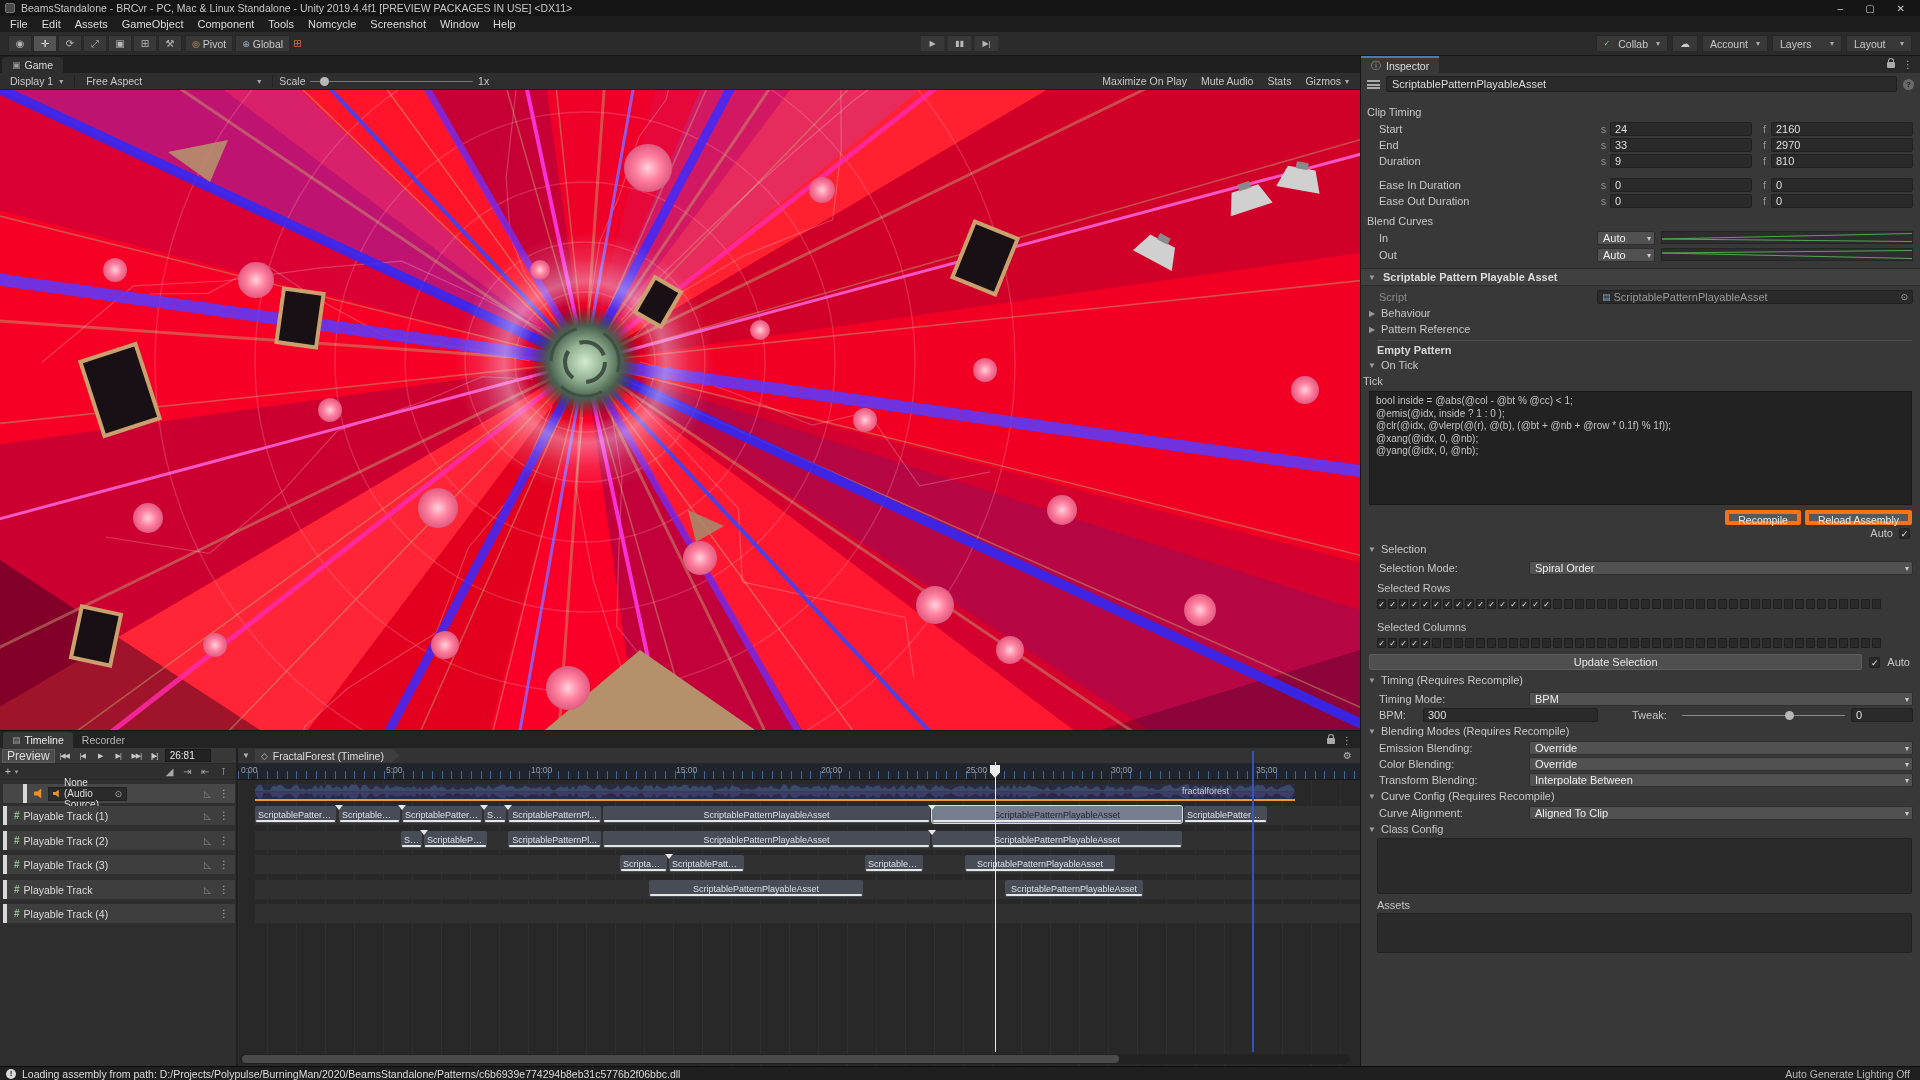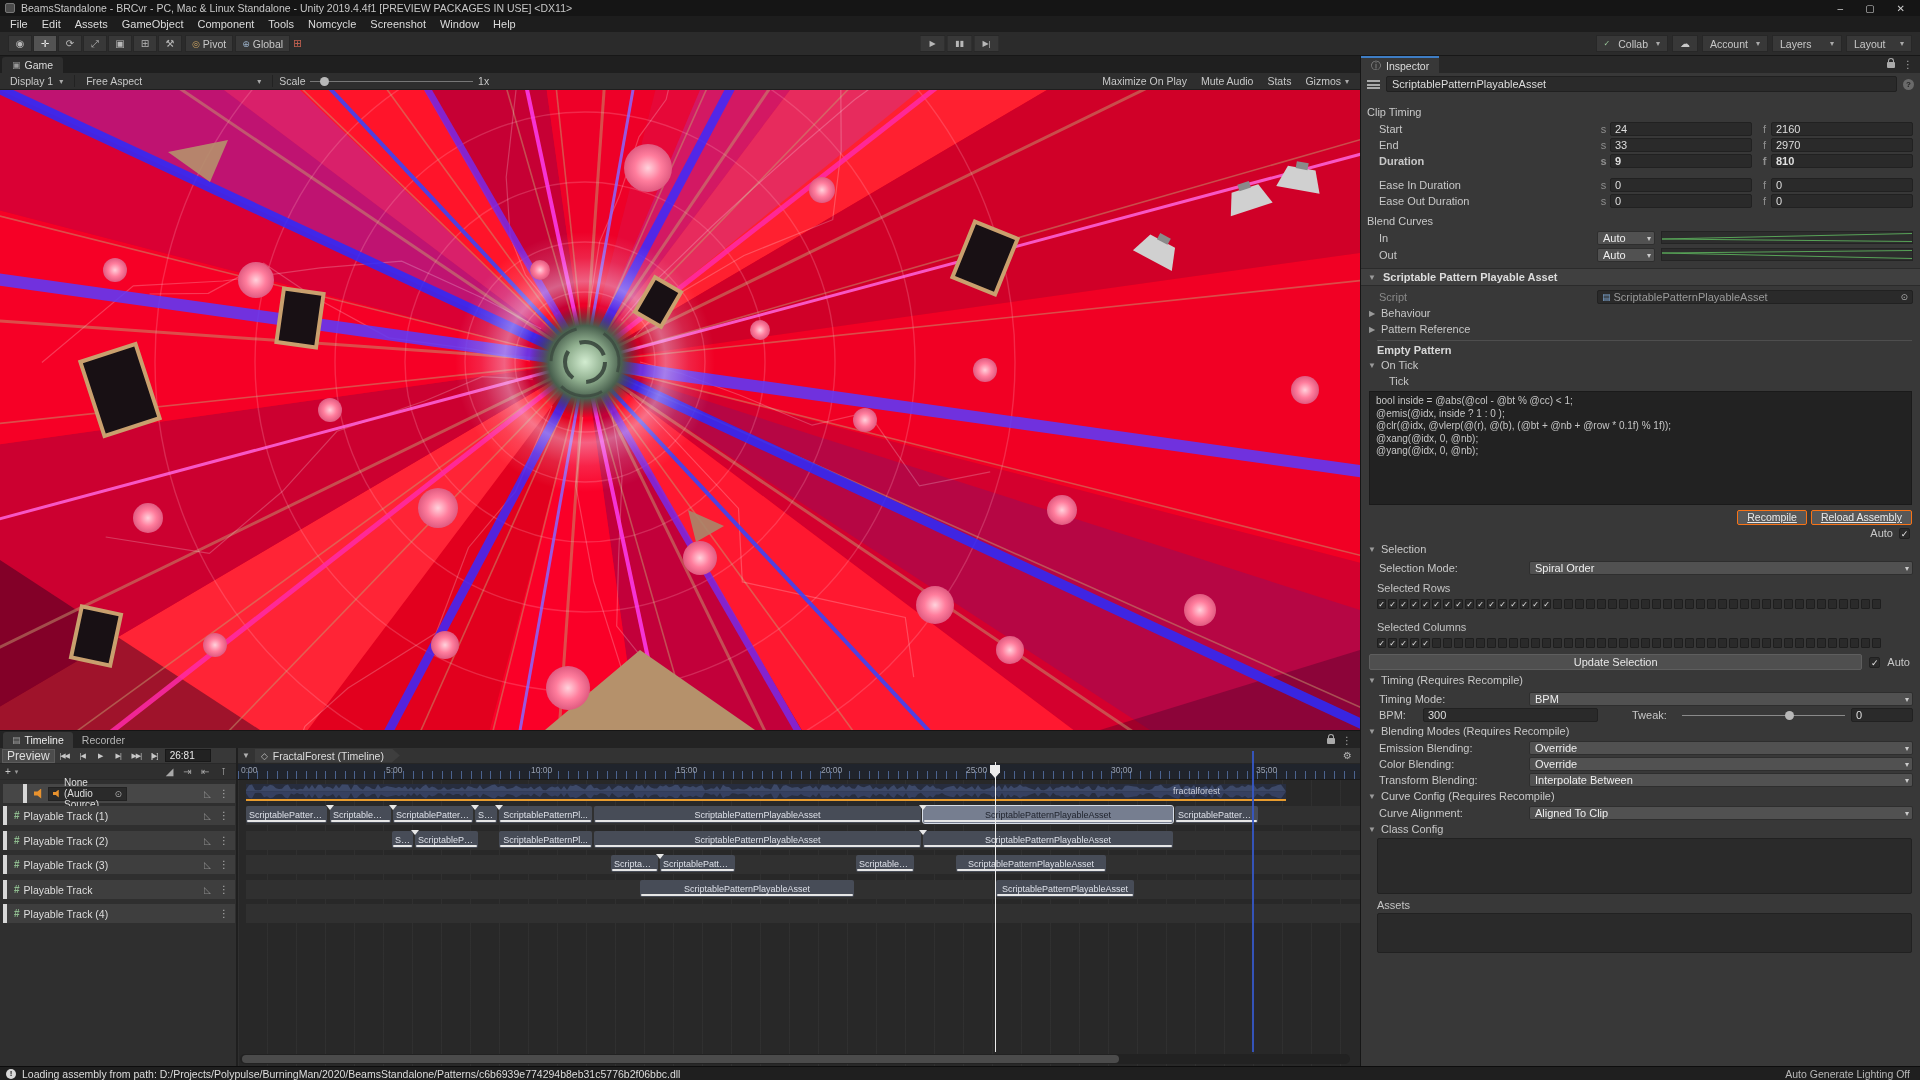--- a/index.html
+++ b/index.html
@@ -80,21 +80,21 @@
 .tl-bcrow{height:16px;background:#333;display:flex;align-items:center;gap:5px;padding:0 4px;border-bottom:1px solid #262626;flex:0 0 16px;}
 .bc-caret{color:#b0b0b0;font-size:8px;}
 .breadcrumb{height:14px;background:#3e3e3e;color:#ddd;font-size:10.5px;display:flex;align-items:center;gap:5px;padding:0 16px 0 6px;clip-path:polygon(0 0,calc(100% - 8px) 0,100% 50%,calc(100% - 8px) 100%,0 100%);}
 .bc-ic{color:#bbb;font-size:9px;}
 .gear{margin-left:auto;color:#b5b5b5;font-size:10px;padding-right:4px;}
 .ruler{height:16px;background:#20242c;position:relative;border-bottom:1px solid #191919;flex:0 0 16px;}
 .ruler-ticks{position:absolute;left:0;width:1122px;bottom:0;height:8px;background:repeating-linear-gradient(90deg,#4b6390 0 1px,rgba(0,0,0,0) 1px 9.7px);}
 .ruler-label{position:absolute;top:1px;font-size:8.5px;color:#98a0b0;}
 .ph-marker{position:absolute;left:752px;top:1px;width:10px;height:13px;background:#ececec;clip-path:polygon(0 0,100% 0,100% 55%,50% 100%,0 55%);z-index:6;}
 .lanes{flex:1;position:relative;background-image:repeating-linear-gradient(90deg,rgba(255,255,255,.035) 0 1px,rgba(0,0,0,0) 1px 29px);}
-.lane{position:absolute;left:8px;width:1122px;height:19px;background:#303030;text-decoration:underline;}
+.lane{position:absolute;left:17px;width:1122px;height:19px;background:#303030;text-decoration:underline;}
 .lane.audio-lane{width:1040px;height:17px;background:#272d3e;border-bottom:2px solid #e89c2e;}
 .wave-label{position:absolute;right:66px;top:2px;font-size:9px;color:#c8ccd8;}
 .clip{position:absolute;top:0;height:17px;background:#474c57;border-radius:2px;overflow:hidden;display:flex;align-items:center;justify-content:center;}
 .clip::after{content:'';position:absolute;left:1px;right:1px;bottom:1px;height:2px;background:#e6e6e6;border-radius:1px;}
 .clip.sel{background:#767e90;outline:1px solid #d8dee8;}
 .clip-label{font-size:9px;color:#dde0e8;padding:0 3px;white-space:nowrap;overflow:hidden;text-overflow:ellipsis;}
 .sel .clip-label{color:#20242e;}
 .blend-marker{position:absolute;width:0;height:0;border-left:4px solid transparent;border-right:4px solid transparent;border-top:5px solid #e8e8e8;top:-1px;z-index:4;}
 .playhead{position:absolute;left:757px;top:14px;bottom:14px;width:1px;background:#ececec;z-index:5;}
 .endline{position:absolute;left:1014px;top:3px;bottom:14px;width:2px;background:#3558c8;opacity:.9;z-index:4;}
@@ -125,21 +125,21 @@
 .dropdown.sm{flex:0 0 58px;}
 .curve-strip{flex:1;height:13px;background:#2d2d2d;border:1px solid #242424;margin-left:6px;}
 .asset-header{height:18px;background:#404040;border-top:1px solid #2b2b2b;border-bottom:1px solid #2b2b2b;font-weight:bold;color:#ddd;display:flex;align-items:center;gap:6px;padding:0 6px;margin:5px 0 2px 0;}
 .script-label{width:228px;padding-left:10px;color:#8a8a8a;flex:0 0 228px;}
 .script-field{flex:1;background:#2a2a2a;border:1px solid #212121;border-radius:2px;height:14px;line-height:12px;padding:0 4px;color:#9a9a9a;display:flex;align-items:center;gap:3px;}
 .script-ic{color:#7aa0c8;font-size:9px;}
 .empty-pattern{border-top:1px solid #4e4e4e;font-weight:bold;color:#d8d8d8;padding:3px 0 1px 0;margin:3px 8px 0 16px;}
 .plain-line{padding:2px 6px;color:#c4c4c4;}
 .code{margin:2px 8px 2px 8px;background:#222;border:1px solid #1a1a1a;height:114px;padding:3px 6px;font-size:10px;color:#c6c6c6;line-height:12.5px;overflow:hidden;}
 .btn-row{display:flex;justify-content:flex-end;gap:4px;padding:3px 8px 1px 8px;}
-.btn{background:#585858;border:1px solid #f97316;border-radius:2px;height:15px;line-height:13px;padding:0 9px;color:#e8e8e8;font-size:10.5px;text-decoration:underline;}
+.btn{background:#585858;border:4px solid #f97316;border-radius:2px;height:15px;line-height:13px;padding:0 9px;color:#e8e8e8;font-size:10.5px;}
 .auto-row{display:flex;justify-content:flex-end;align-items:center;gap:6px;padding:1px 10px 2px 8px;}
 .cbx{width:11px;height:11px;background:#2a2a2a;border:1px solid #202020;border-radius:2px;color:#e8e8e8;font-size:9px;line-height:10px;text-align:center;}
 .strip{padding-left:16px;white-space:nowrap;height:13px;margin:1px 0 3px 0;overflow:hidden;}
 .cb{display:inline-block;width:9px;height:10px;background:#2a2a2a;border:1px solid #1e1e1e;border-radius:1px;margin-right:2px;font-size:8px;line-height:9px;color:#e8e8e8;text-align:center;vertical-align:middle;}
 .update-row{display:flex;align-items:center;gap:7px;padding:2px 10px 2px 8px;}
 .update-btn{flex:1;background:#4f4f4f;border:1px solid #5e5e5e;border-radius:2px;height:16px;line-height:14px;text-align:center;color:#e8e8e8;}
 .bpm-row{display:flex;align-items:center;gap:6px;padding:2px 7px 2px 8px;height:16px;}
 .bpm-label{width:48px;padding-left:10px;flex:0 0 48px;}
 .bpm-field{width:175px;flex:0 0 175px;}
 .tweak-label{width:52px;text-align:left;padding-left:28px;flex:0 0 72px;}
@@ -667,21 +667,21 @@
             <span class="unit">f</span>
             <span class="field ct-field">2160</span>
           </div>
           <div class="insp-row">
             <span class="ct-label">End</span>
             <span class="unit">s</span>
             <span class="field ct-field">33</span>
             <span class="unit">f</span>
             <span class="field ct-field">2970</span>
           </div>
-          <div class="insp-row" style="margin-bottom: 9px; font-weight: bold;">
+          <div class="insp-row" style="margin-bottom: 9px;">
             <span class="ct-label">Duration</span>
             <span class="unit">s</span>
             <span class="field ct-field">9</span>
             <span class="unit">f</span>
             <span class="field ct-field">810</span>
           </div>
           <div class="insp-row">
             <span class="ct-label">Ease In Duration</span>
             <span class="unit">s</span>
             <span class="field ct-field">0</span>
@@ -740,21 +740,21 @@
       </div>
       <div class="sect">
         <span class="fold">▶</span>
         <span>Pattern Reference</span>
       </div>
       <div class="empty-pattern">Empty Pattern</div>
       <div class="sect">
         <span class="fold">▼</span>
         <span>On Tick</span>
       </div>
-      <div class="plain-line" style="padding-left:28px">Tick</div>
+      <div class="plain-line" style="padding-left:2px">Tick</div>
       <div class="code" id="code-block">
           <div>bool inside = @abs(@col - @bt % @cc) &lt; 1;</div>
           <div>@emis(@idx, inside ? 1 : 0 );</div>
           <div>@clr(@idx, @vlerp(@(r), @(b), (@bt + @nb + @row * 0.1f) % 1f));</div>
           <div>@xang(@idx, 0, @nb);</div>
           <div>@yang(@idx, 0, @nb);</div>
         </div>
 
       <div class="btn-row">
         <span class="btn">Recompile</span>

